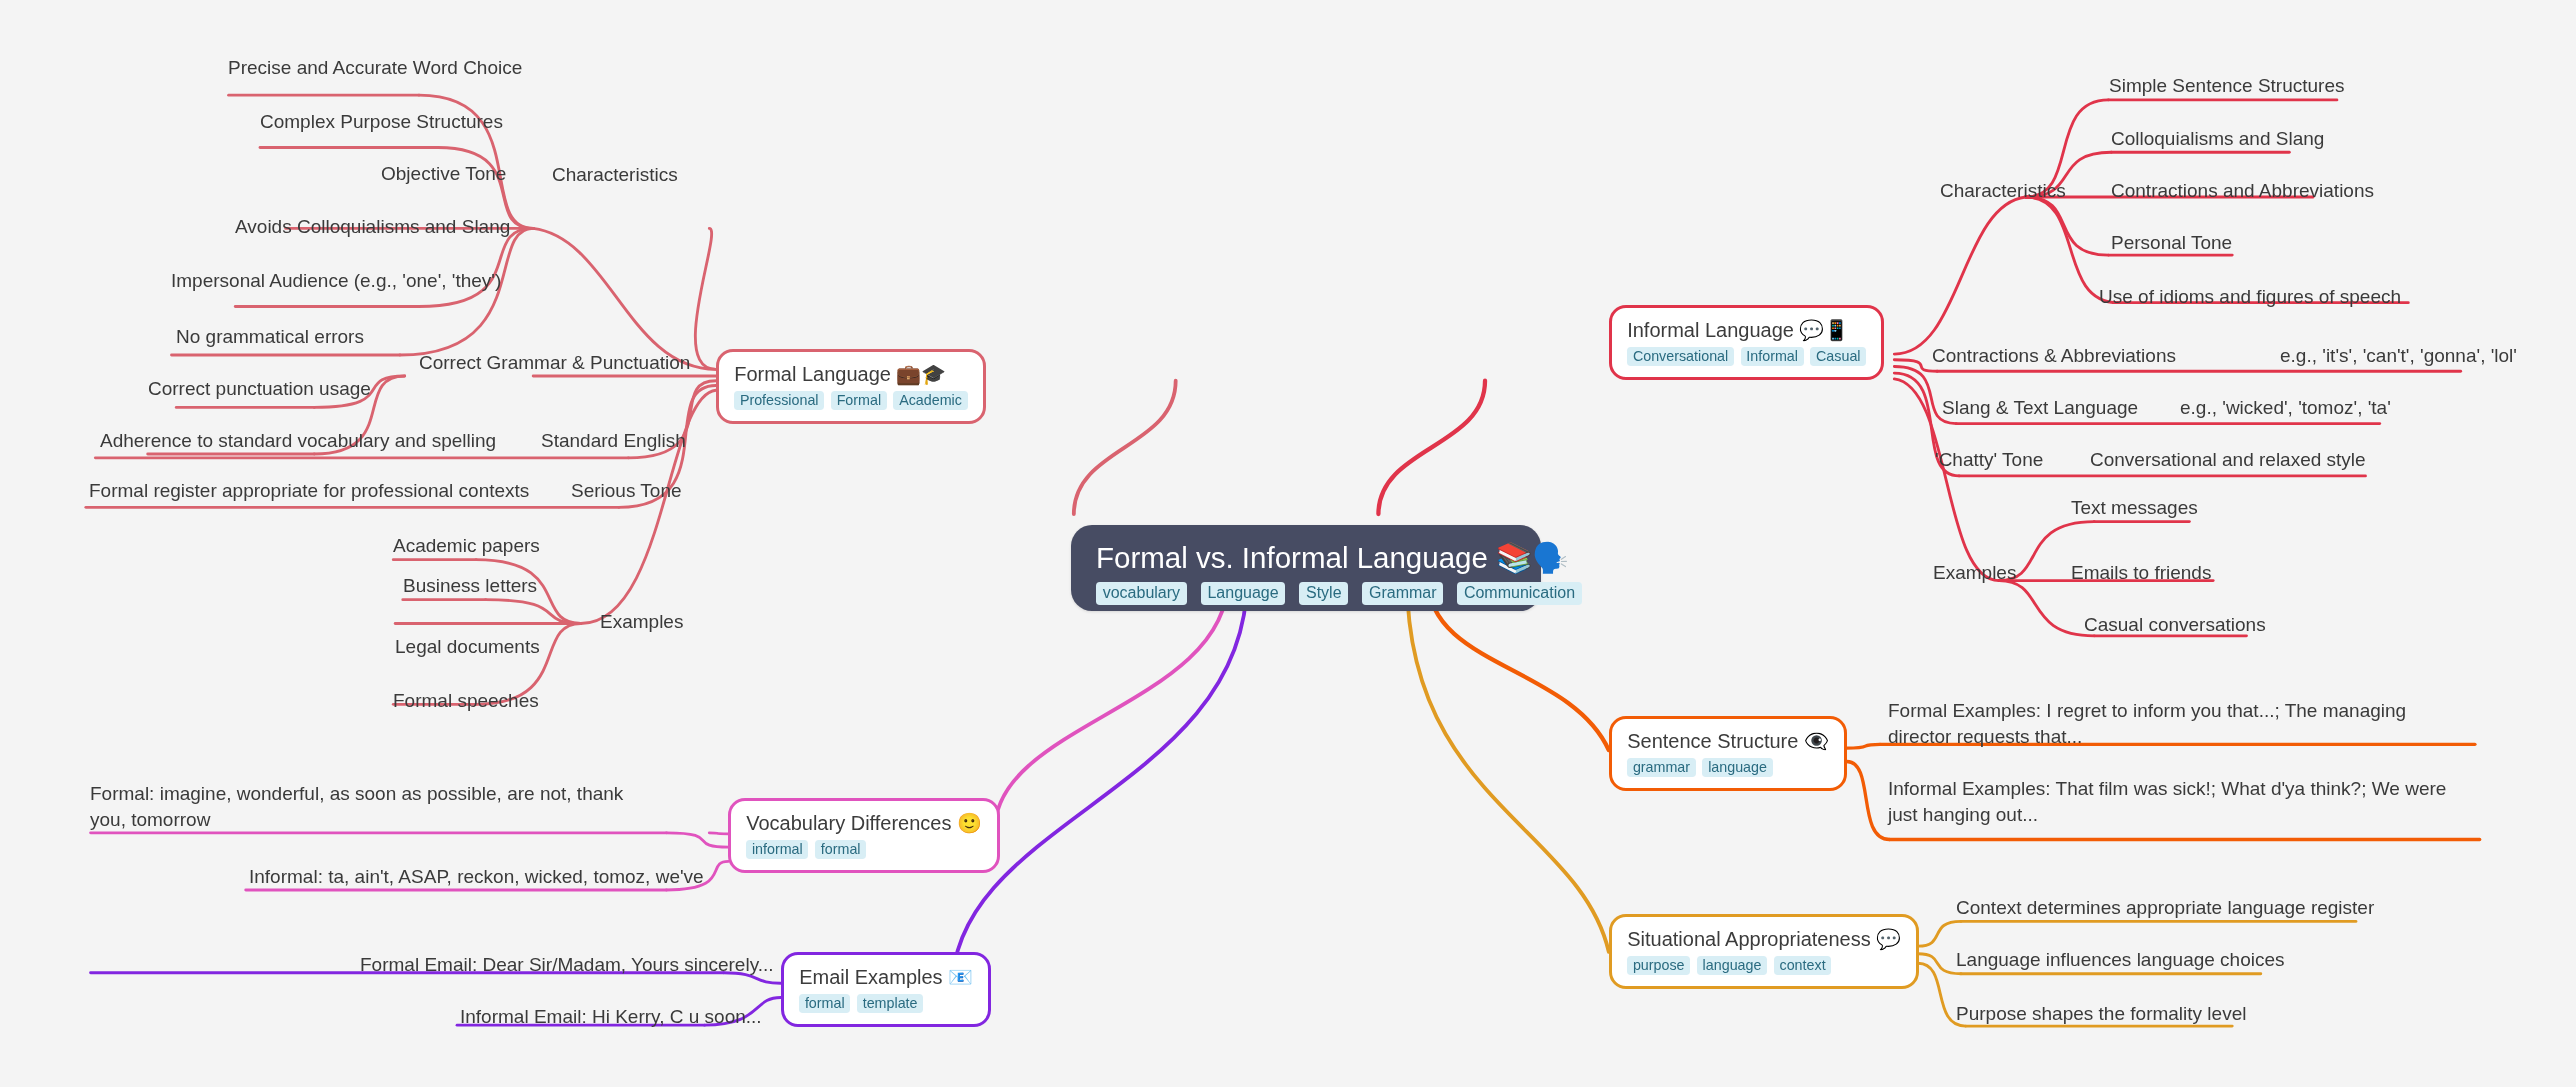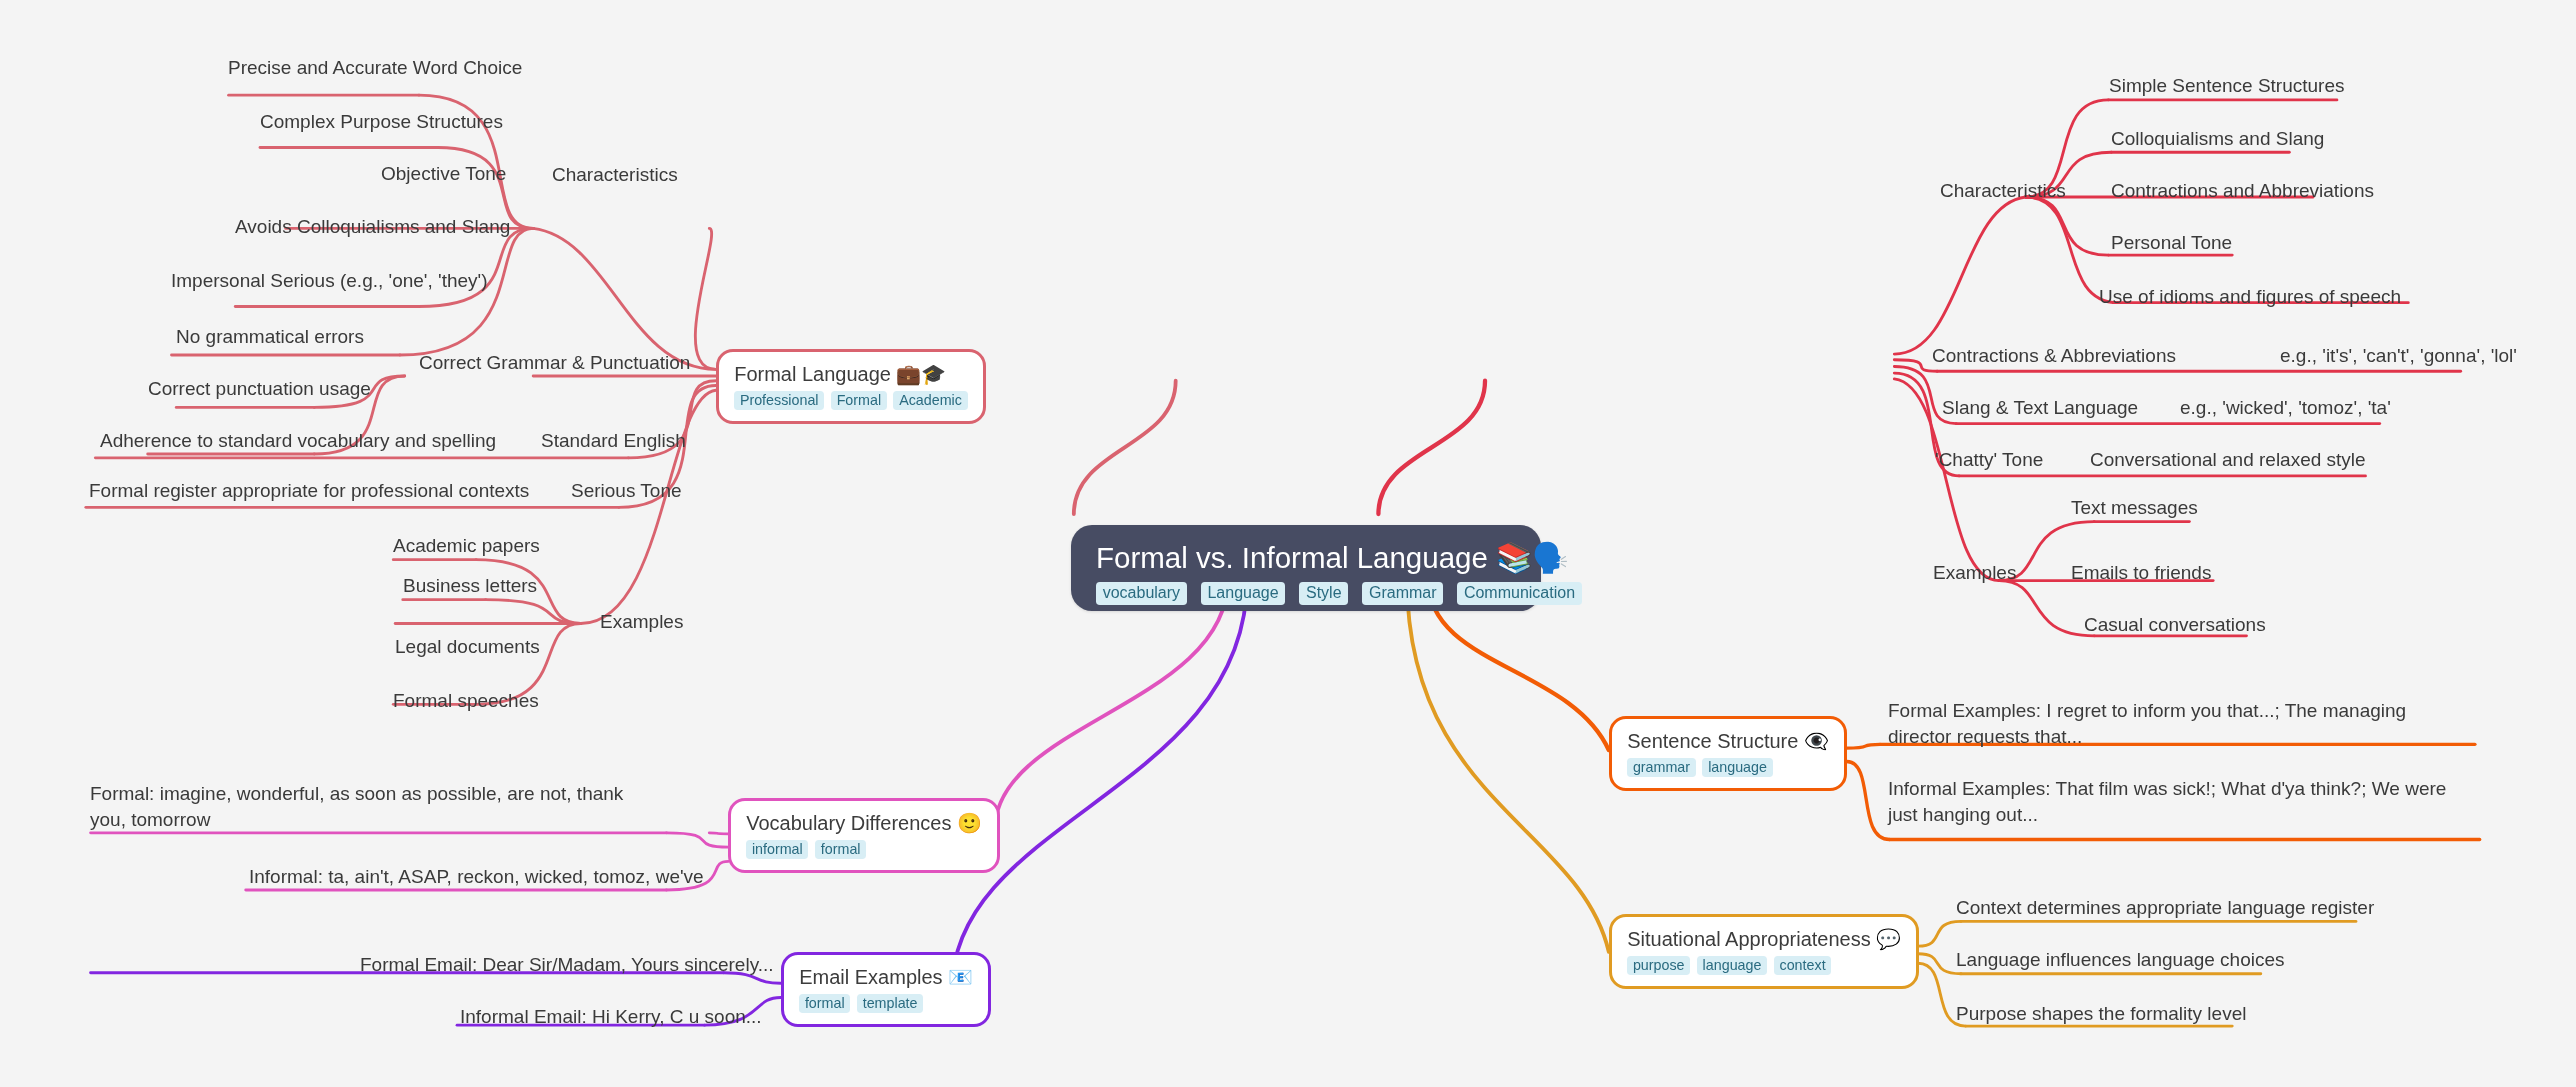--- a/index.html
+++ b/index.html
@@ -179,20 +179,28 @@
 
   <div class="bnode" style="left:716px;top:349px;border-color:#d9636f;">
     <div class="bt">Formal Language 💼🎓</div>
     <div class="btags">
       <span class="tag">Professional</span>
       <span class="tag">Formal</span>
       <span class="tag">Academic</span>
     </div>
   </div>
 
+  <div class="bnode" style="left:1609px;top:305px;border-color:#e0344a;border-width:3.8px;">
+    <div class="bt">Informal Language 💬📱</div>
+    <div class="btags">
+      <span class="tag">Conversational</span>
+      <span class="tag">Informal</span>
+      <span class="tag">Casual</span>
+    </div>
+  </div>
 
   <div class="bnode" style="left:728px;top:798px;border-color:#e053be;">
     <div class="bt">Vocabulary Differences 🙂</div>
     <div class="btags">
       <span class="tag">informal</span>
       <span class="tag">formal</span>
     </div>
   </div>
 
   <div class="bnode" style="left:781px;top:952px;border-color:#8226e0;">
@@ -218,21 +226,21 @@
       <span class="tag">language</span>
       <span class="tag">context</span>
     </div>
   </div>
 
   <div class="lbl" style="left:552px;top:162px;">Characteristics</div>
   <div class="lbl" style="left:228px;top:55px;">Precise and Accurate Word Choice</div>
   <div class="lbl" style="left:260px;top:109px;">Complex Purpose Structures</div>
   <div class="lbl" style="left:381px;top:161px;">Objective Tone</div>
   <div class="lbl" style="left:235px;top:214px;">Avoids Colloquialisms and Slang</div>
-  <div class="lbl" style="left:171px;top:268px;">Impersonal Serious (e.g., 'one', 'they')</div>
+  <div class="lbl" style="left:171px;top:268px;">Impersonal Audience (e.g., 'one', 'they')</div>
 
   <div class="lbl" style="left:419px;top:350px;">Correct Grammar &amp; Punctuation</div>
   <div class="lbl" style="left:176px;top:324px;">No grammatical errors</div>
   <div class="lbl" style="left:148px;top:376px;">Correct punctuation usage</div>
 
   <div class="lbl" style="left:541px;top:428px;">Standard English</div>
   <div class="lbl" style="left:100px;top:428px;">Adherence to standard vocabulary and spelling</div>
 
   <div class="lbl" style="left:571px;top:478px;">Serious Tone</div>
   <div class="lbl" style="left:89px;top:478px;">Formal register appropriate for professional contexts</div>

